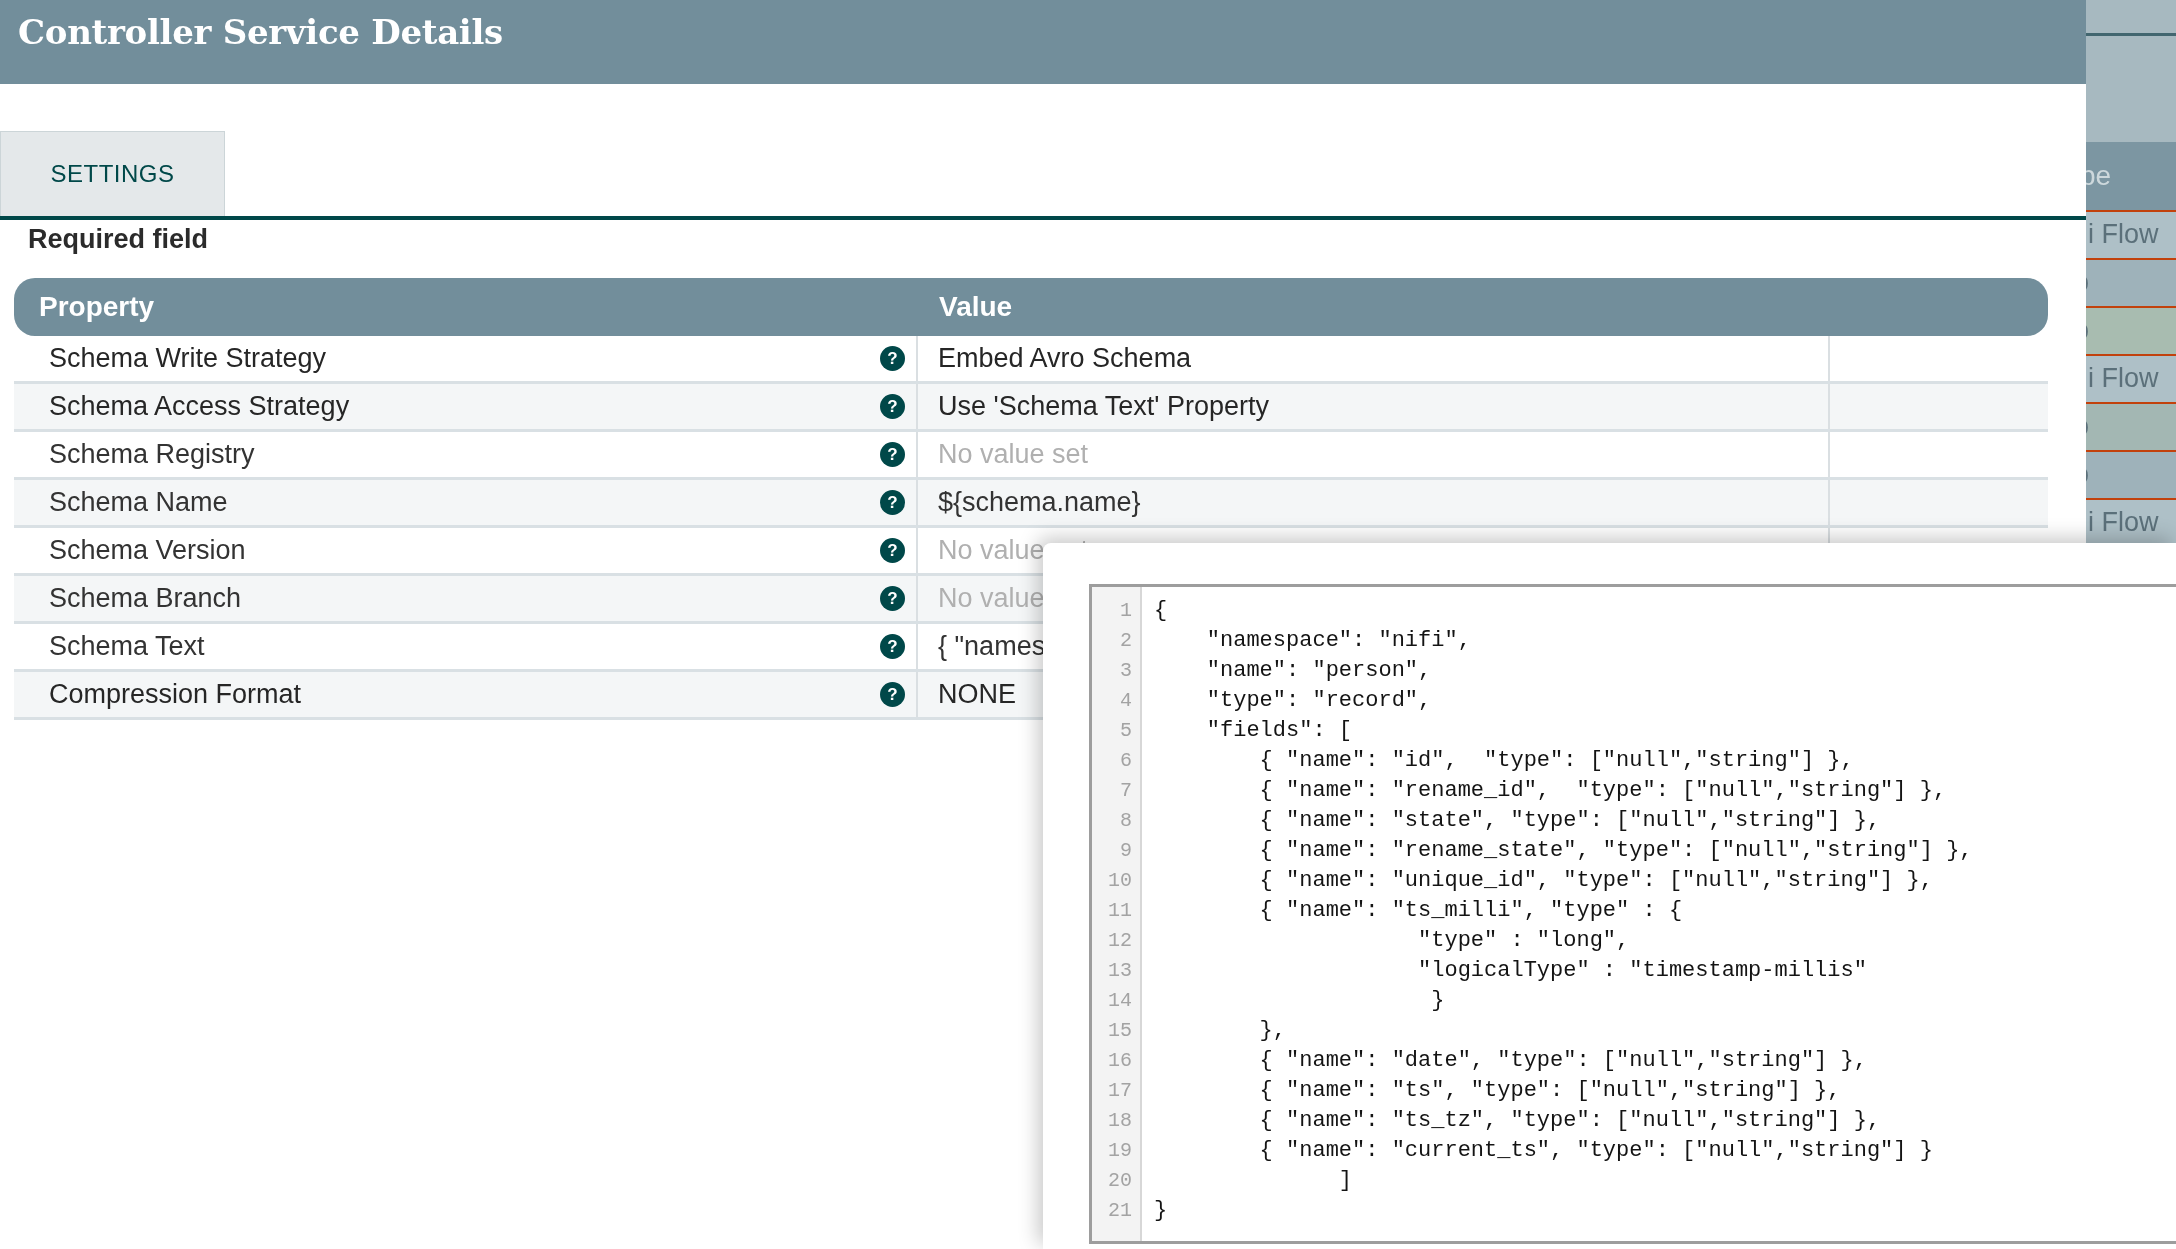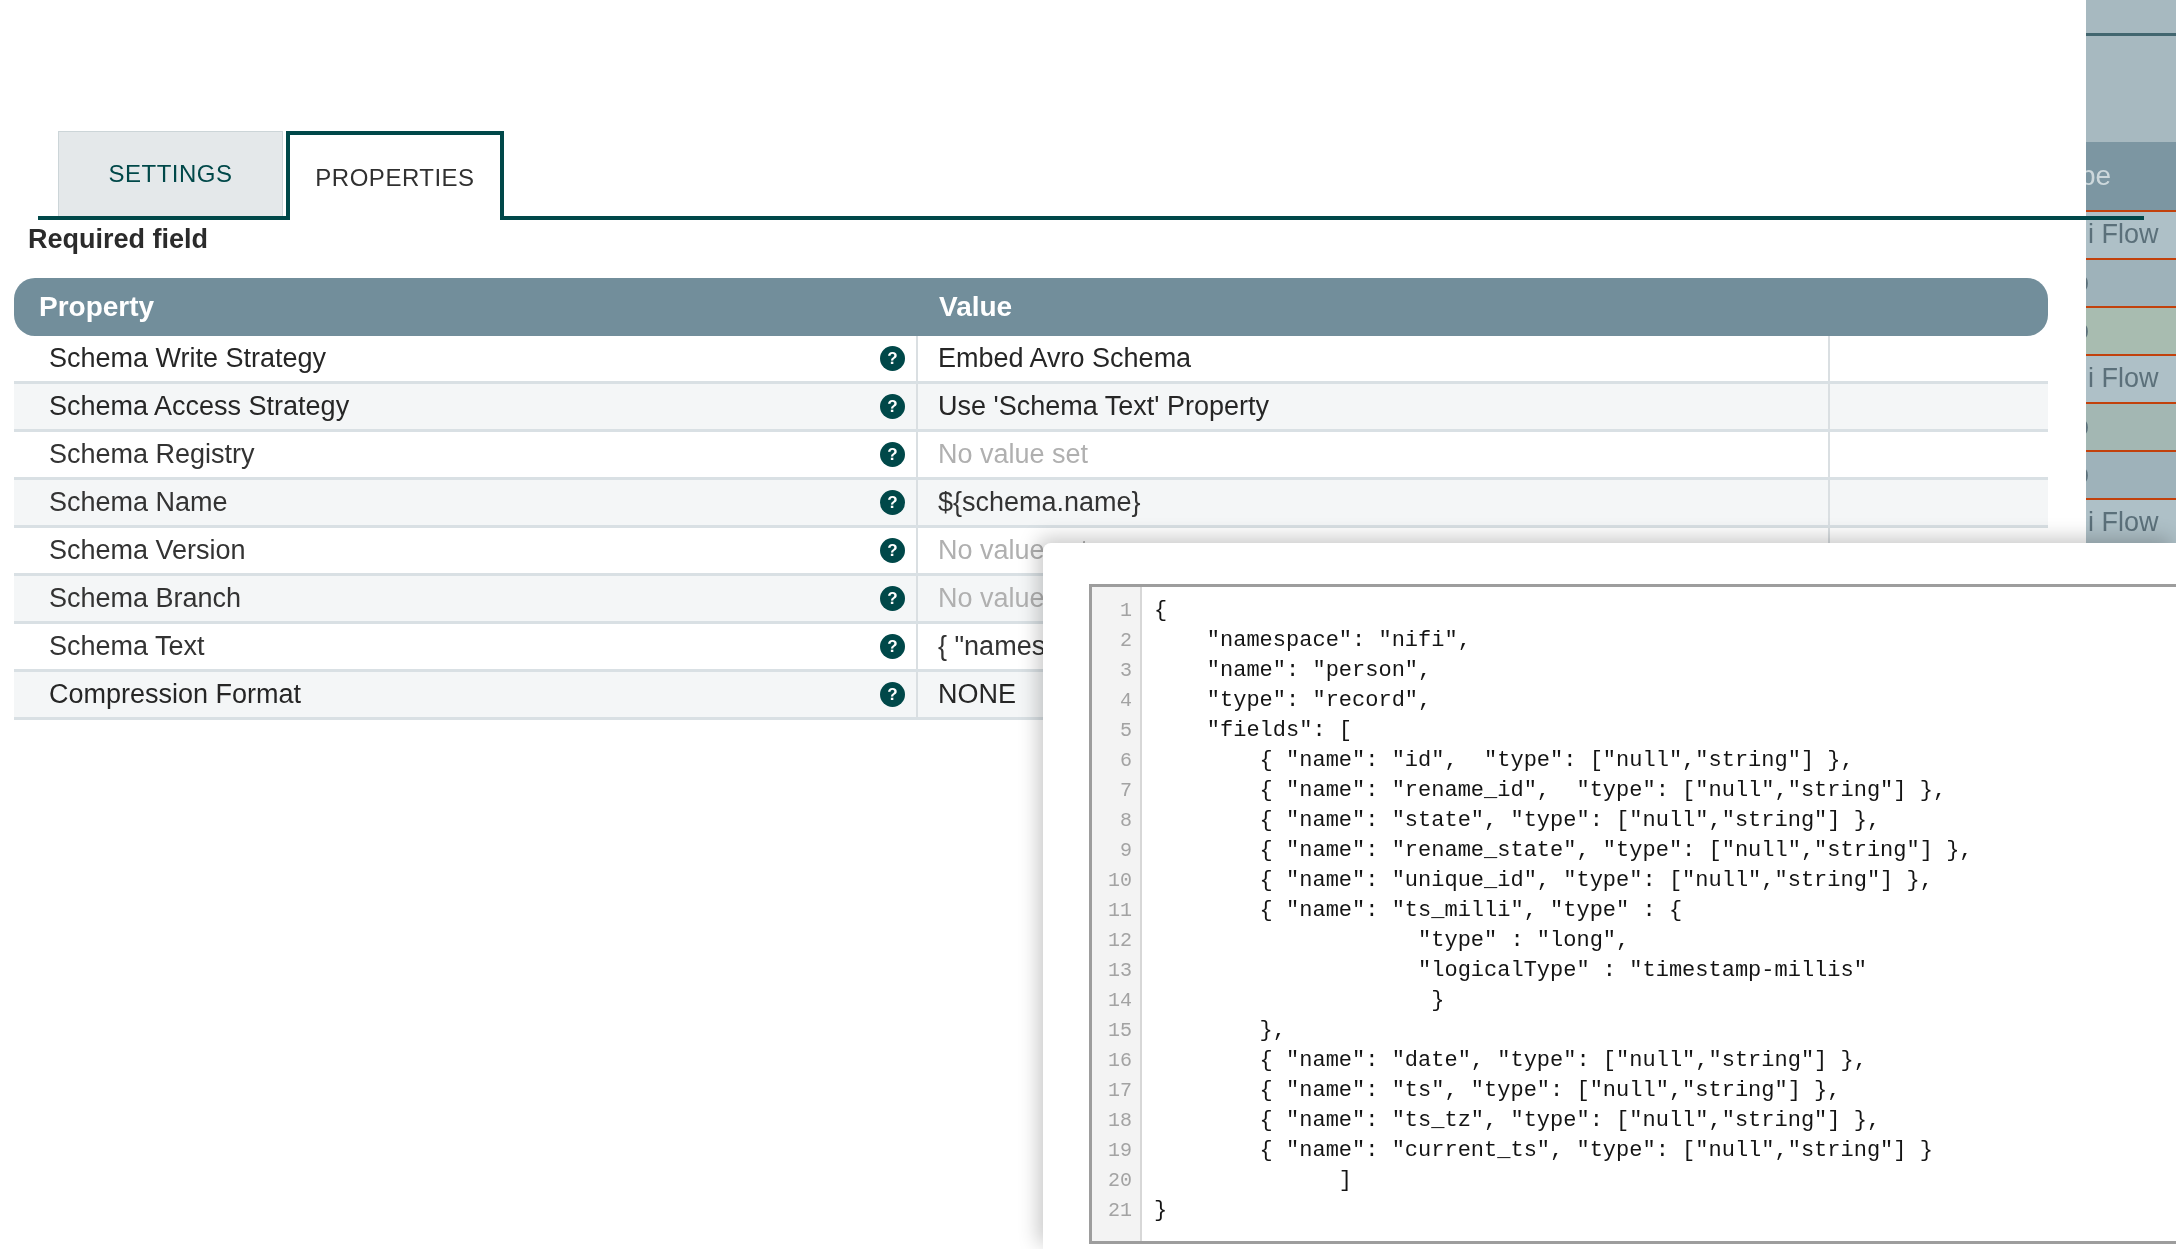--- a/index.html
+++ b/index.html
@@ -17,21 +17,21 @@
         font-family:"Liberation Sans",sans-serif;background:#fff;}
 
   
   #dialog{position:absolute;left:0;top:0;width:2086px;height:1249px;background:#fff;}
   #dialog-header{position:absolute;left:0;top:0;width:2086px;height:84px;background:var(--header-bg);}
   #dialog-title{position:absolute;left:18px;top:12px;color:#fff;
                 font-family:"DejaVu Serif",serif;font-weight:700;font-size:34px;letter-spacing:-.3px;white-space:nowrap;}
 
   
   #tab-bar{position:absolute;left:0;top:131px;width:2086px;height:85px;
-           border-bottom:4px solid var(--teal);display:flex;gap:3px;padding-left:20px;box-sizing:content-box;margin-left:38px;}
+           border-bottom:4px solid var(--teal);display:flex;gap:3px;padding-left:0;box-sizing:content-box;}
   .tab{width:225px;height:85px;box-sizing:border-box;display:flex;align-items:center;justify-content:center;
        background:#e4e8ea;border:1px solid #ccd5d8;border-bottom:none;color:var(--teal);
        font-size:24px;letter-spacing:.5px;cursor:default;}
   .tab.active{width:218px;height:89px;background:#fff;border:4px solid var(--teal);border-bottom:none;
               color:#303030;z-index:2;}
 
   #required-label{position:absolute;left:28px;top:224px;font-size:27px;font-weight:700;color:#2b2b2b;}
 
   
   #ptable{position:absolute;left:14px;top:278px;width:2034px;}
@@ -104,27 +104,27 @@
         <div class="bgrow t-mid">
     <span class="clip">o</span>
   </div>
         <div class="bgrow t-light">
     <span>i Flow</span>
   </div>
       </div>
   </div>
 
   <div id="dialog">
+    <div id="dialog-header">
+      <div id="dialog-title">Controller Service Details</div>
+    </div>
 
     <div id="tab-bar">
         <div class="tab">
     <span>SETTINGS</span>
-  </div>
-        <div class="tab active">
-    <span>PROPERTIES</span>
   </div>
       </div>
 
     <div id="required-label">Required field</div>
 
     <div id="ptable">
       <div id="thead">
         <span id="th-prop">Property</span>
         <span id="th-val">Value</span>
       </div>

